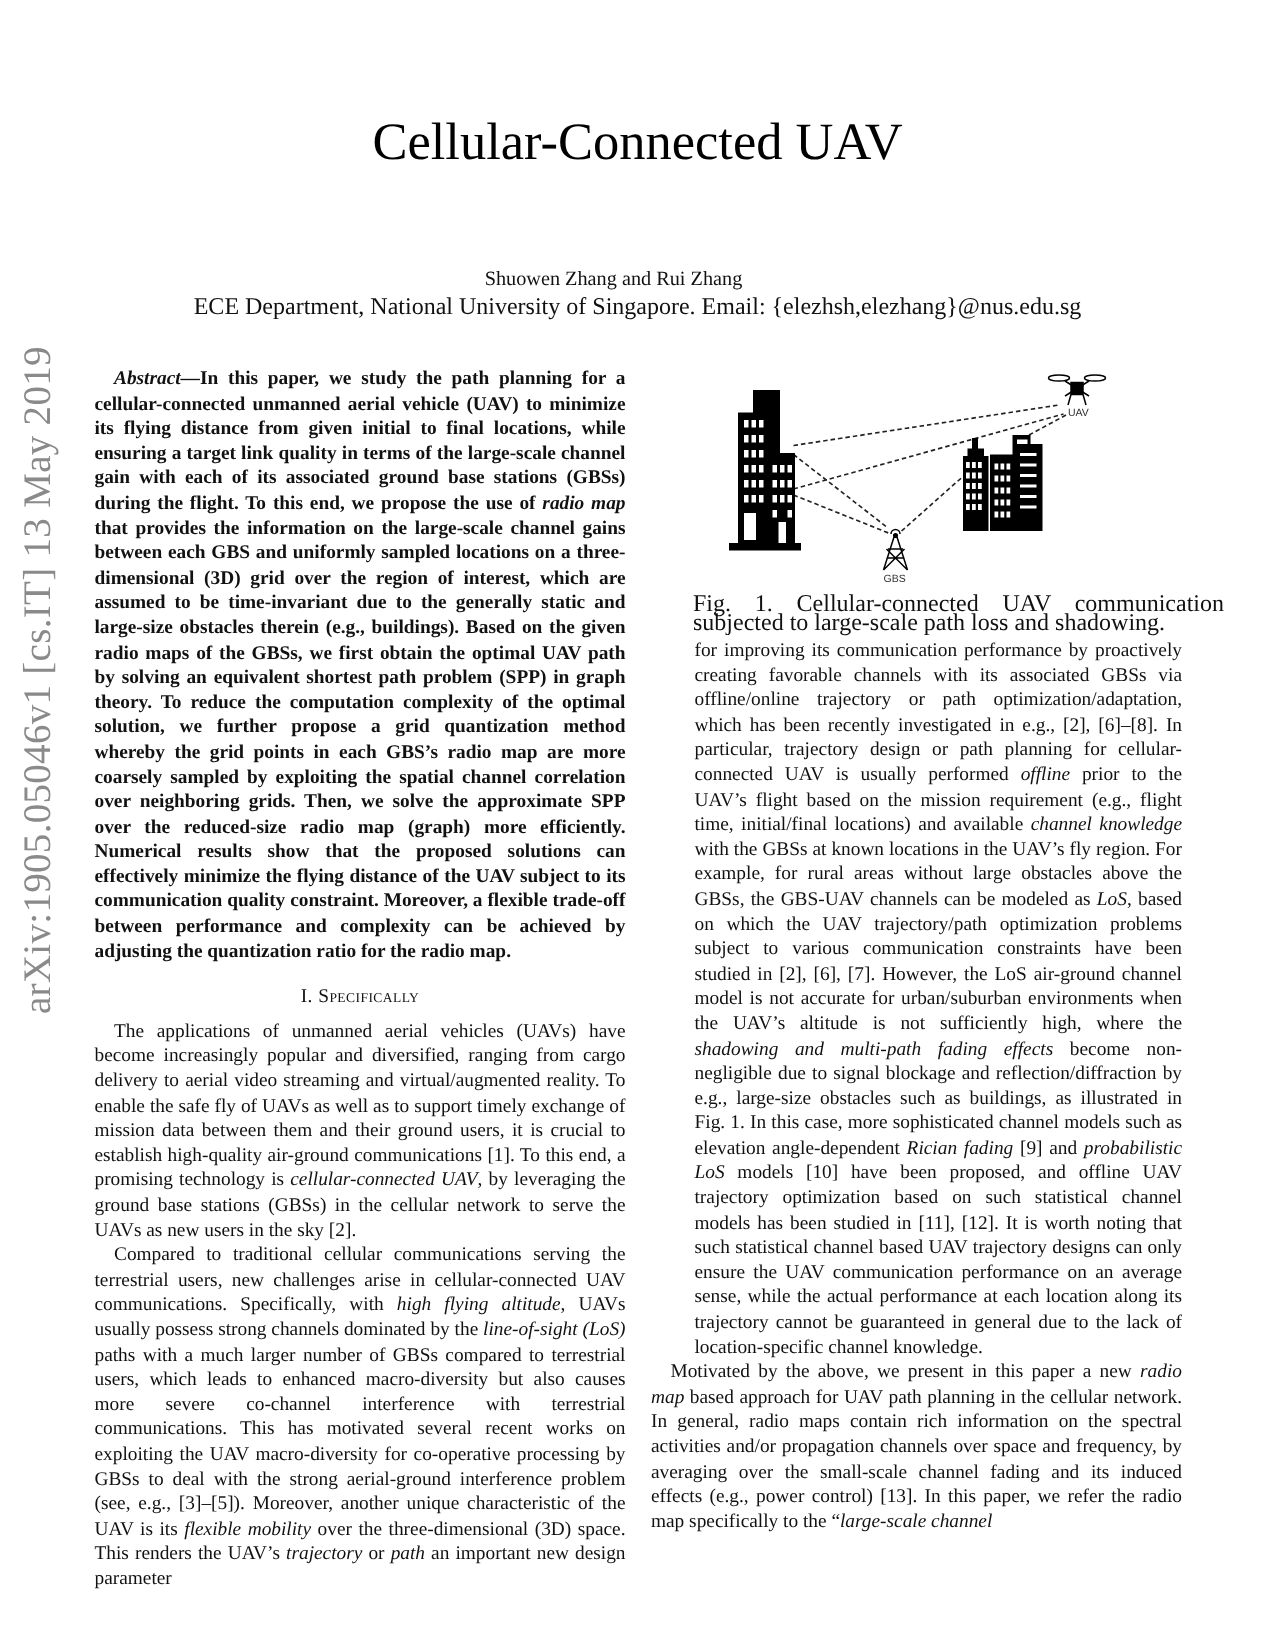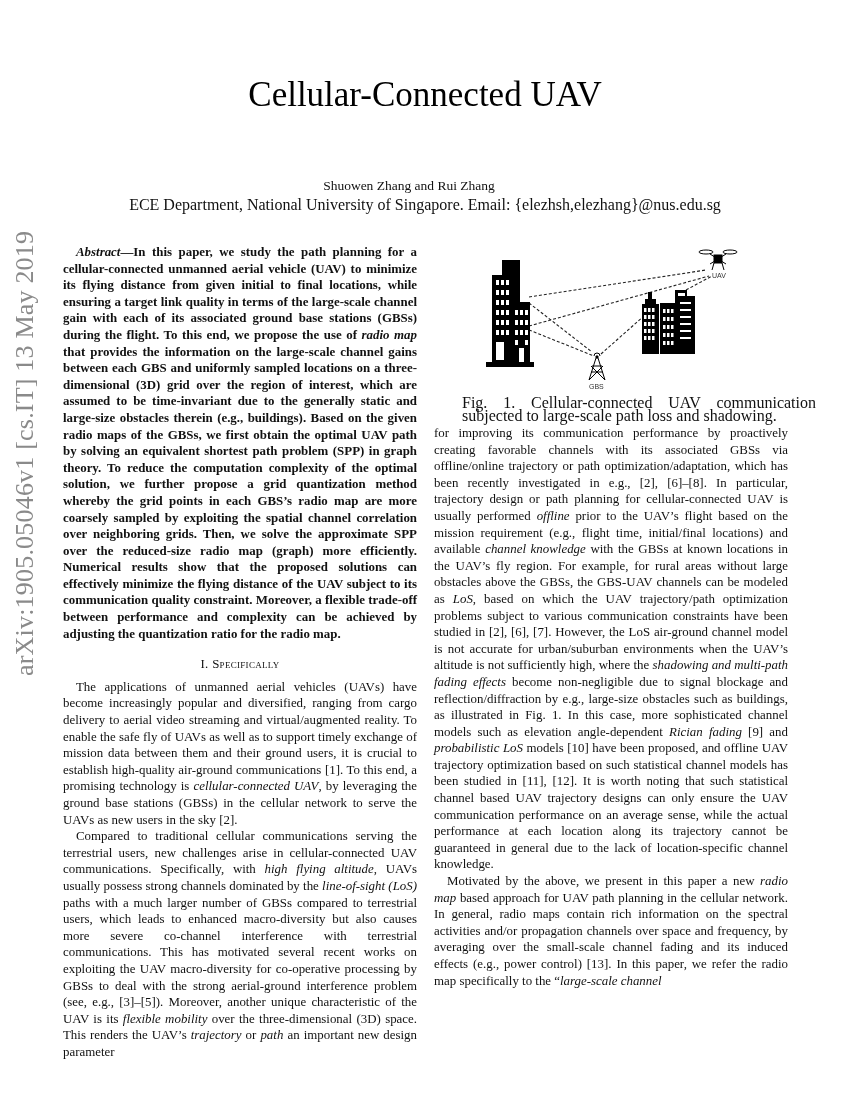--- a/index.html
+++ b/index.html
@@ -36,21 +36,21 @@
     .col-left { left: 63px; top: 244px; }
     .col-right { left: 434px; top: 425px; }
     .abstract { font-weight: bold; text-indent: 13px; margin: 0; }
     .abstract .lead { font-style: italic; }
     .abstract em { font-weight: bold; }
     .section-heading {
       text-align: center; font-size: 12.9px; margin: 14px 0 6px 0; letter-spacing: 0.3px;
     }
     .section-heading .sc { font-variant: small-caps; }
     p.body { margin: 0; text-indent: 13px; }
-    p.body.noindent { text-indent: 0; }
+    p.body.noindent { text-indent: 0; margin-left: 29px; }
     em { font-style: italic; }
     .figure {
       position: absolute; left: 434px; top: 240px; width: 354px; height: 160px;
     }
     .fig-caption {
       position: absolute; left: 434px; top: 397px; width: 354px;
       font-size: 16px; line-height: 12.5px; text-align: justify; margin-left: 28px;
     }
     .fig-label { position: absolute; font-family: "Liberation Sans", sans-serif; font-size: 7px; color: #333; }
   </style>

